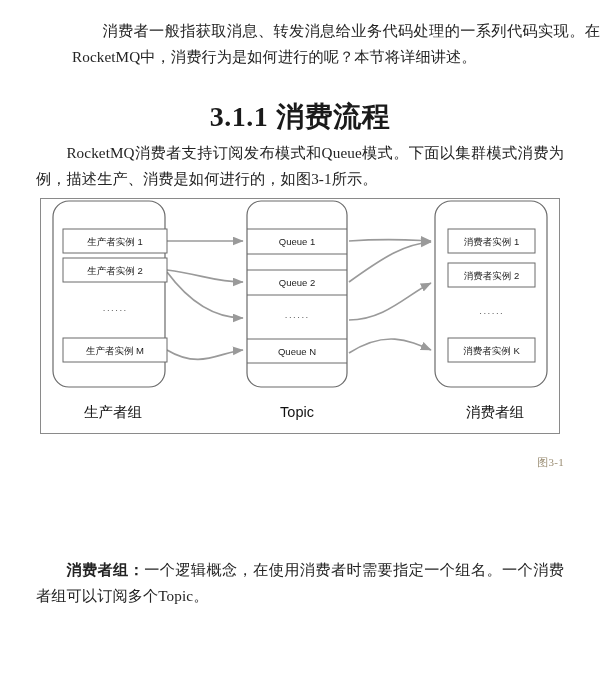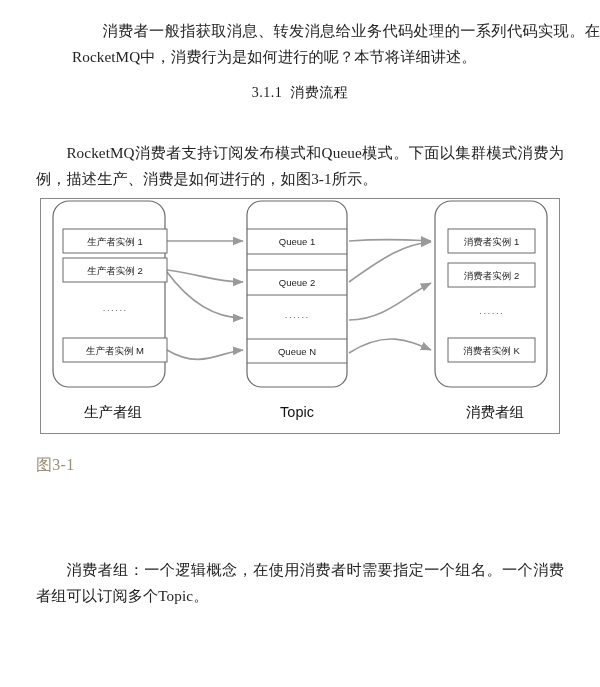--- a/index.html
+++ b/index.html
@@ -30,47 +30,47 @@
     text-align: justify;
     text-justify: inter-ideograph;
     margin: 0;
     color: #232323;
     letter-spacing: 0.1px;
   }
   .para.indent {
     text-indent: 2em;
   }
   .b {
-    font-weight: normal;
+    font-weight: bold;
   }
 
   .block-p1 { position: absolute; left: 36px; top: 18px;  width: 528px; margin-left: 36px; }
   .block-h1 { position: absolute; left: 36px; top: 84px;  width: 528px; }
   .block-p2 { position: absolute; left: 36px; top: 140px; width: 528px; }
   .block-cap{ position: absolute; left: 36px; top: 455px; width: 528px; }
   .block-p3 { position: absolute; left: 36px; top: 513px; width: 528px; }
   .block-p4 { position: absolute; left: 36px; top: 557px; width: 528px; }
   .block-p5 { position: absolute; left: 36px; top: 632px; width: 528px; }
 
   .heading {
-    font-size: 14px;
-    font-weight: normal;
+    font-size: 28px;
+    font-weight: bold;
     text-align: center;
-    margin: 0;
+    margin: 14px;
     letter-spacing: 0.5px;
     color: #1a1a1a;
   }
   .heading .num {
     font-family: "Liberation Serif", "DejaVu Serif", serif;
     margin-right: 8px;
   }
 
   .fig-caption {
-    text-align: left;
-    font-size: 16px;
+    text-align: right;
+    font-size: 11px;
     color: #9b8e74;
     margin: 0;
     letter-spacing: 0.3px;
   }
 
   
   .figure {
     position: absolute;
     left: 40px;
     top: 198px;

